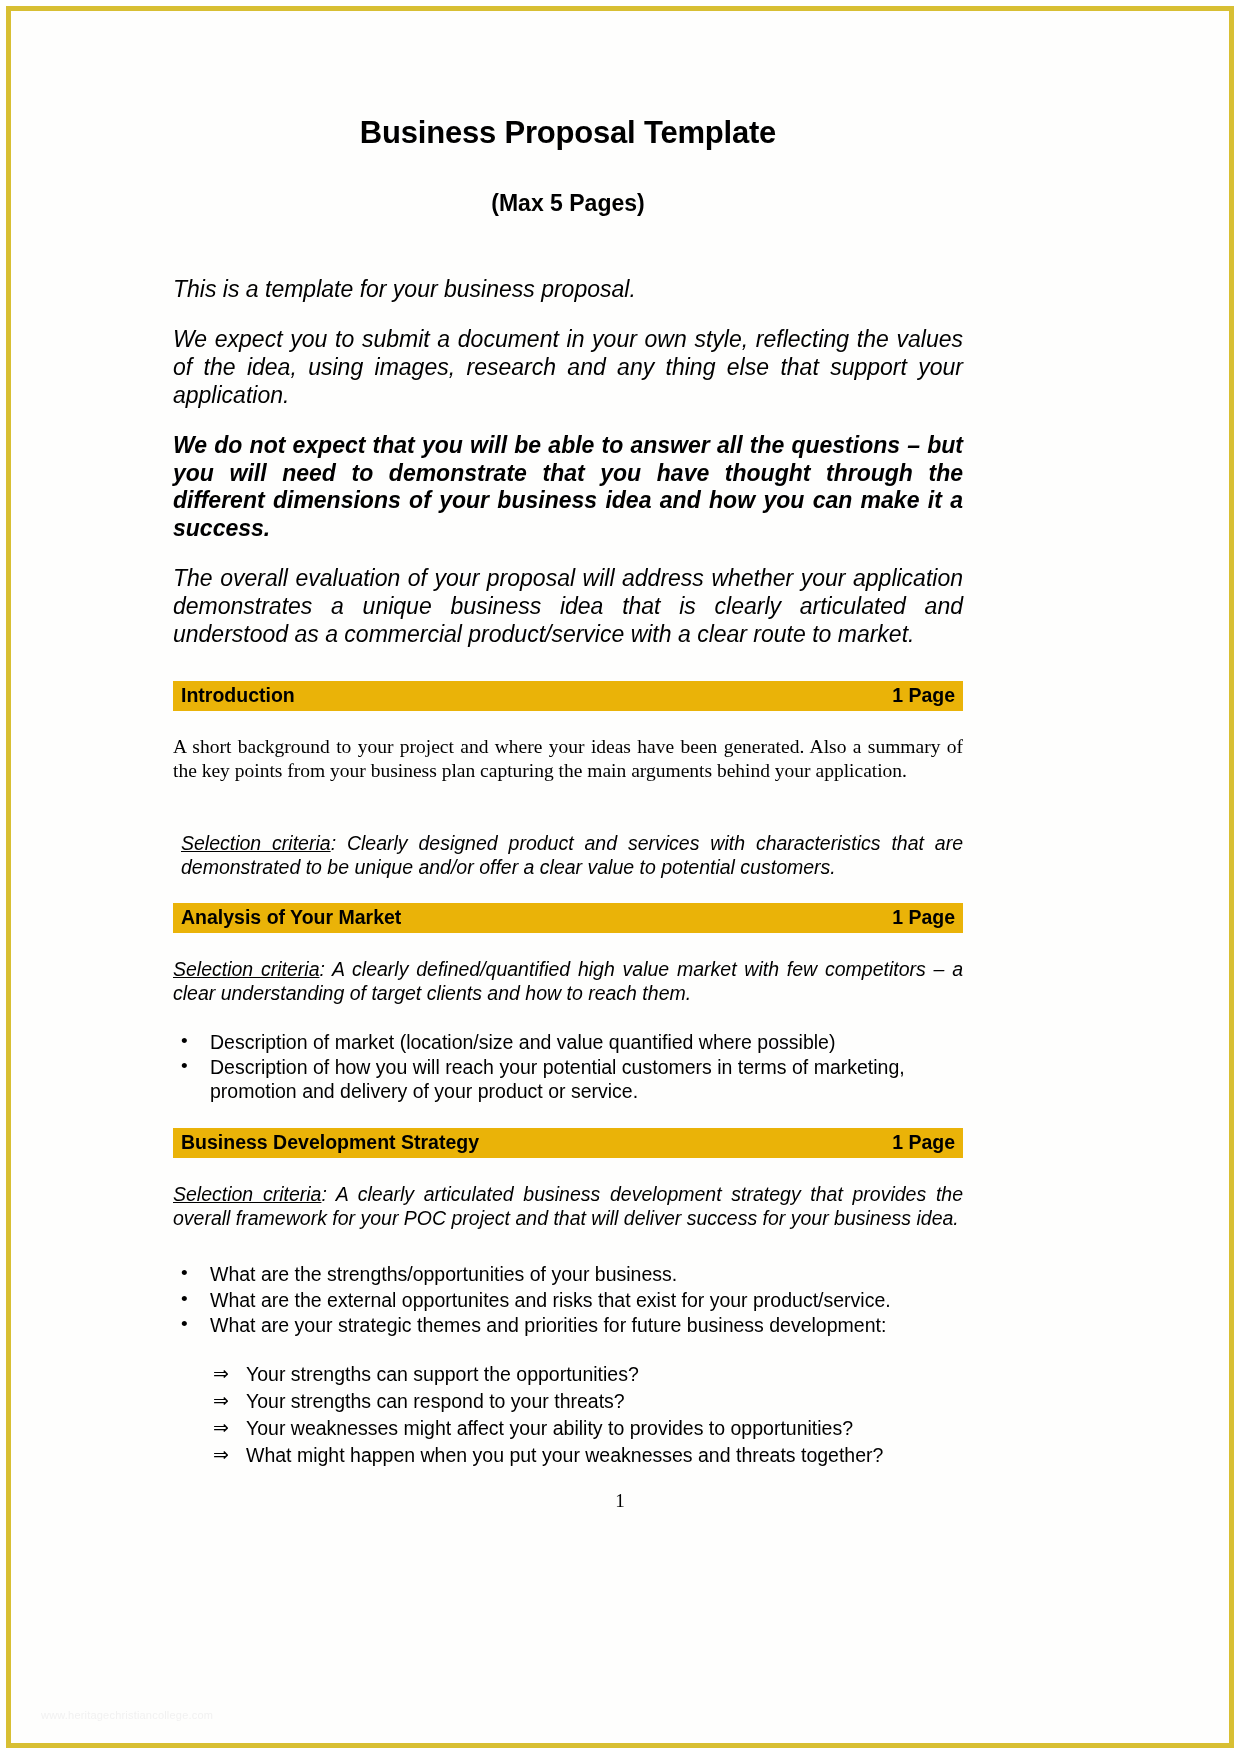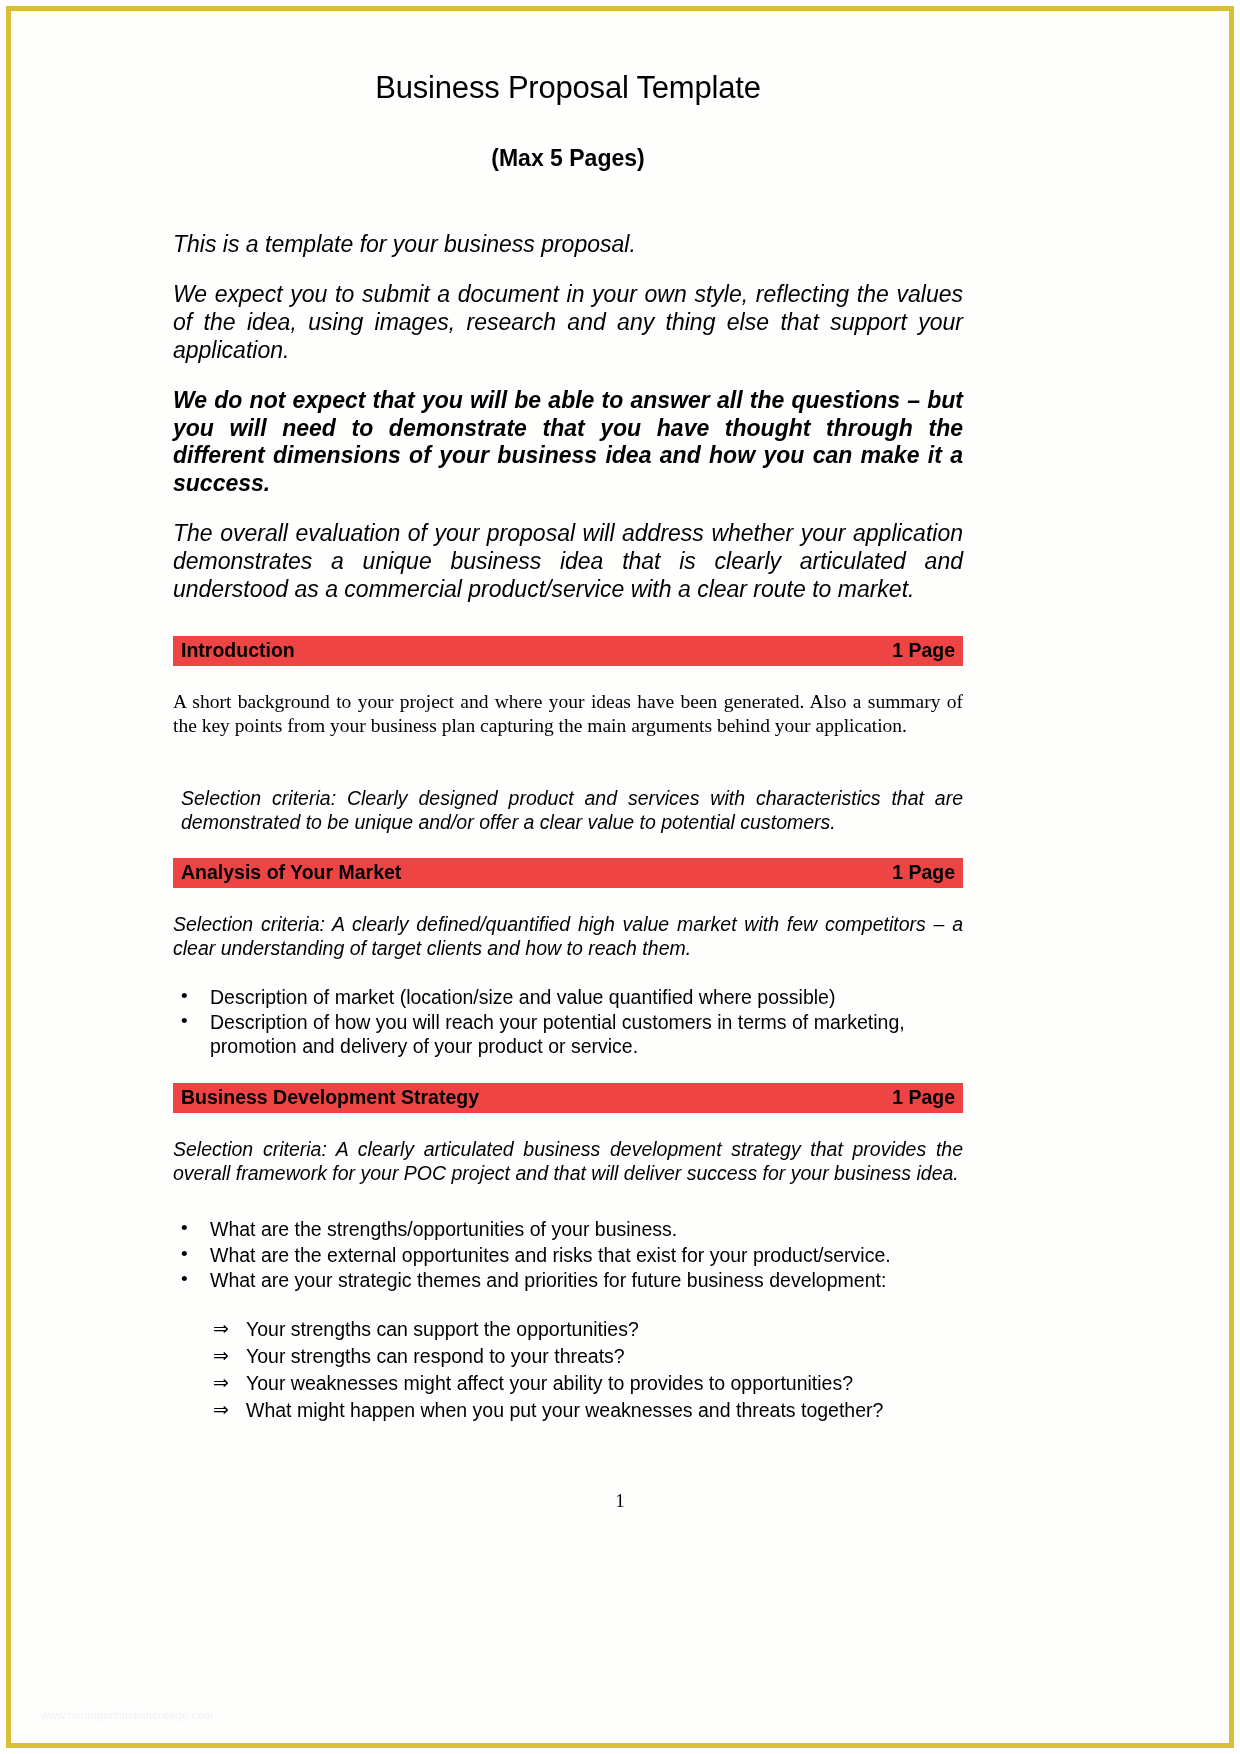--- a/index.html
+++ b/index.html
@@ -43,24 +43,24 @@
     position: absolute;
     left: 162px;
     top: 0;
     width: 790px;
   }
 
   
   .doc-title {
     text-align: center;
     font-size: 31px;
-    font-weight: normal;
+    font-weight: bold;
     letter-spacing: -0.2px;
     margin: 0;
-    padding-top: 60px;
+    padding-top: 105px;
     line-height: 1.1;
   }
   .doc-subtitle {
     text-align: center;
     font-size: 23px;
     font-weight: bold;
     margin: 12px;
     padding-top: 29px;
     line-height: 1.1;
   }
@@ -79,21 +79,21 @@
   }
   p.para.bold {
     font-weight: bold;
   }
   p.para.last-intro {
     margin-bottom: 0;
   }
 
   
   .section-bar {
-    background: #ef4444;
+    background: #eab308;
     display: flex;
     align-items: center;
     justify-content: space-between;
     font-weight: bold;
     font-size: 19.5px;
     padding: 3px 8px 4px 8px;
     box-sizing: border-box;
     width: 790px;
     line-height: 1.18;
   }
@@ -114,20 +114,21 @@
   }
   .criteria {
     margin: 0;
     font-size: 19.5px;
     line-height: 1.24;
     font-style: italic;
     text-align: justify;
     text-justify: inter-word;
   }
   .criteria .crit-label {
+    text-decoration: underline;
   }
   .indent-1 { padding-left: 8px; }
 
   
   ul.bullets {
     list-style: none;
     margin: 0;
     padding: 0;
   }
   ul.bullets > li {

